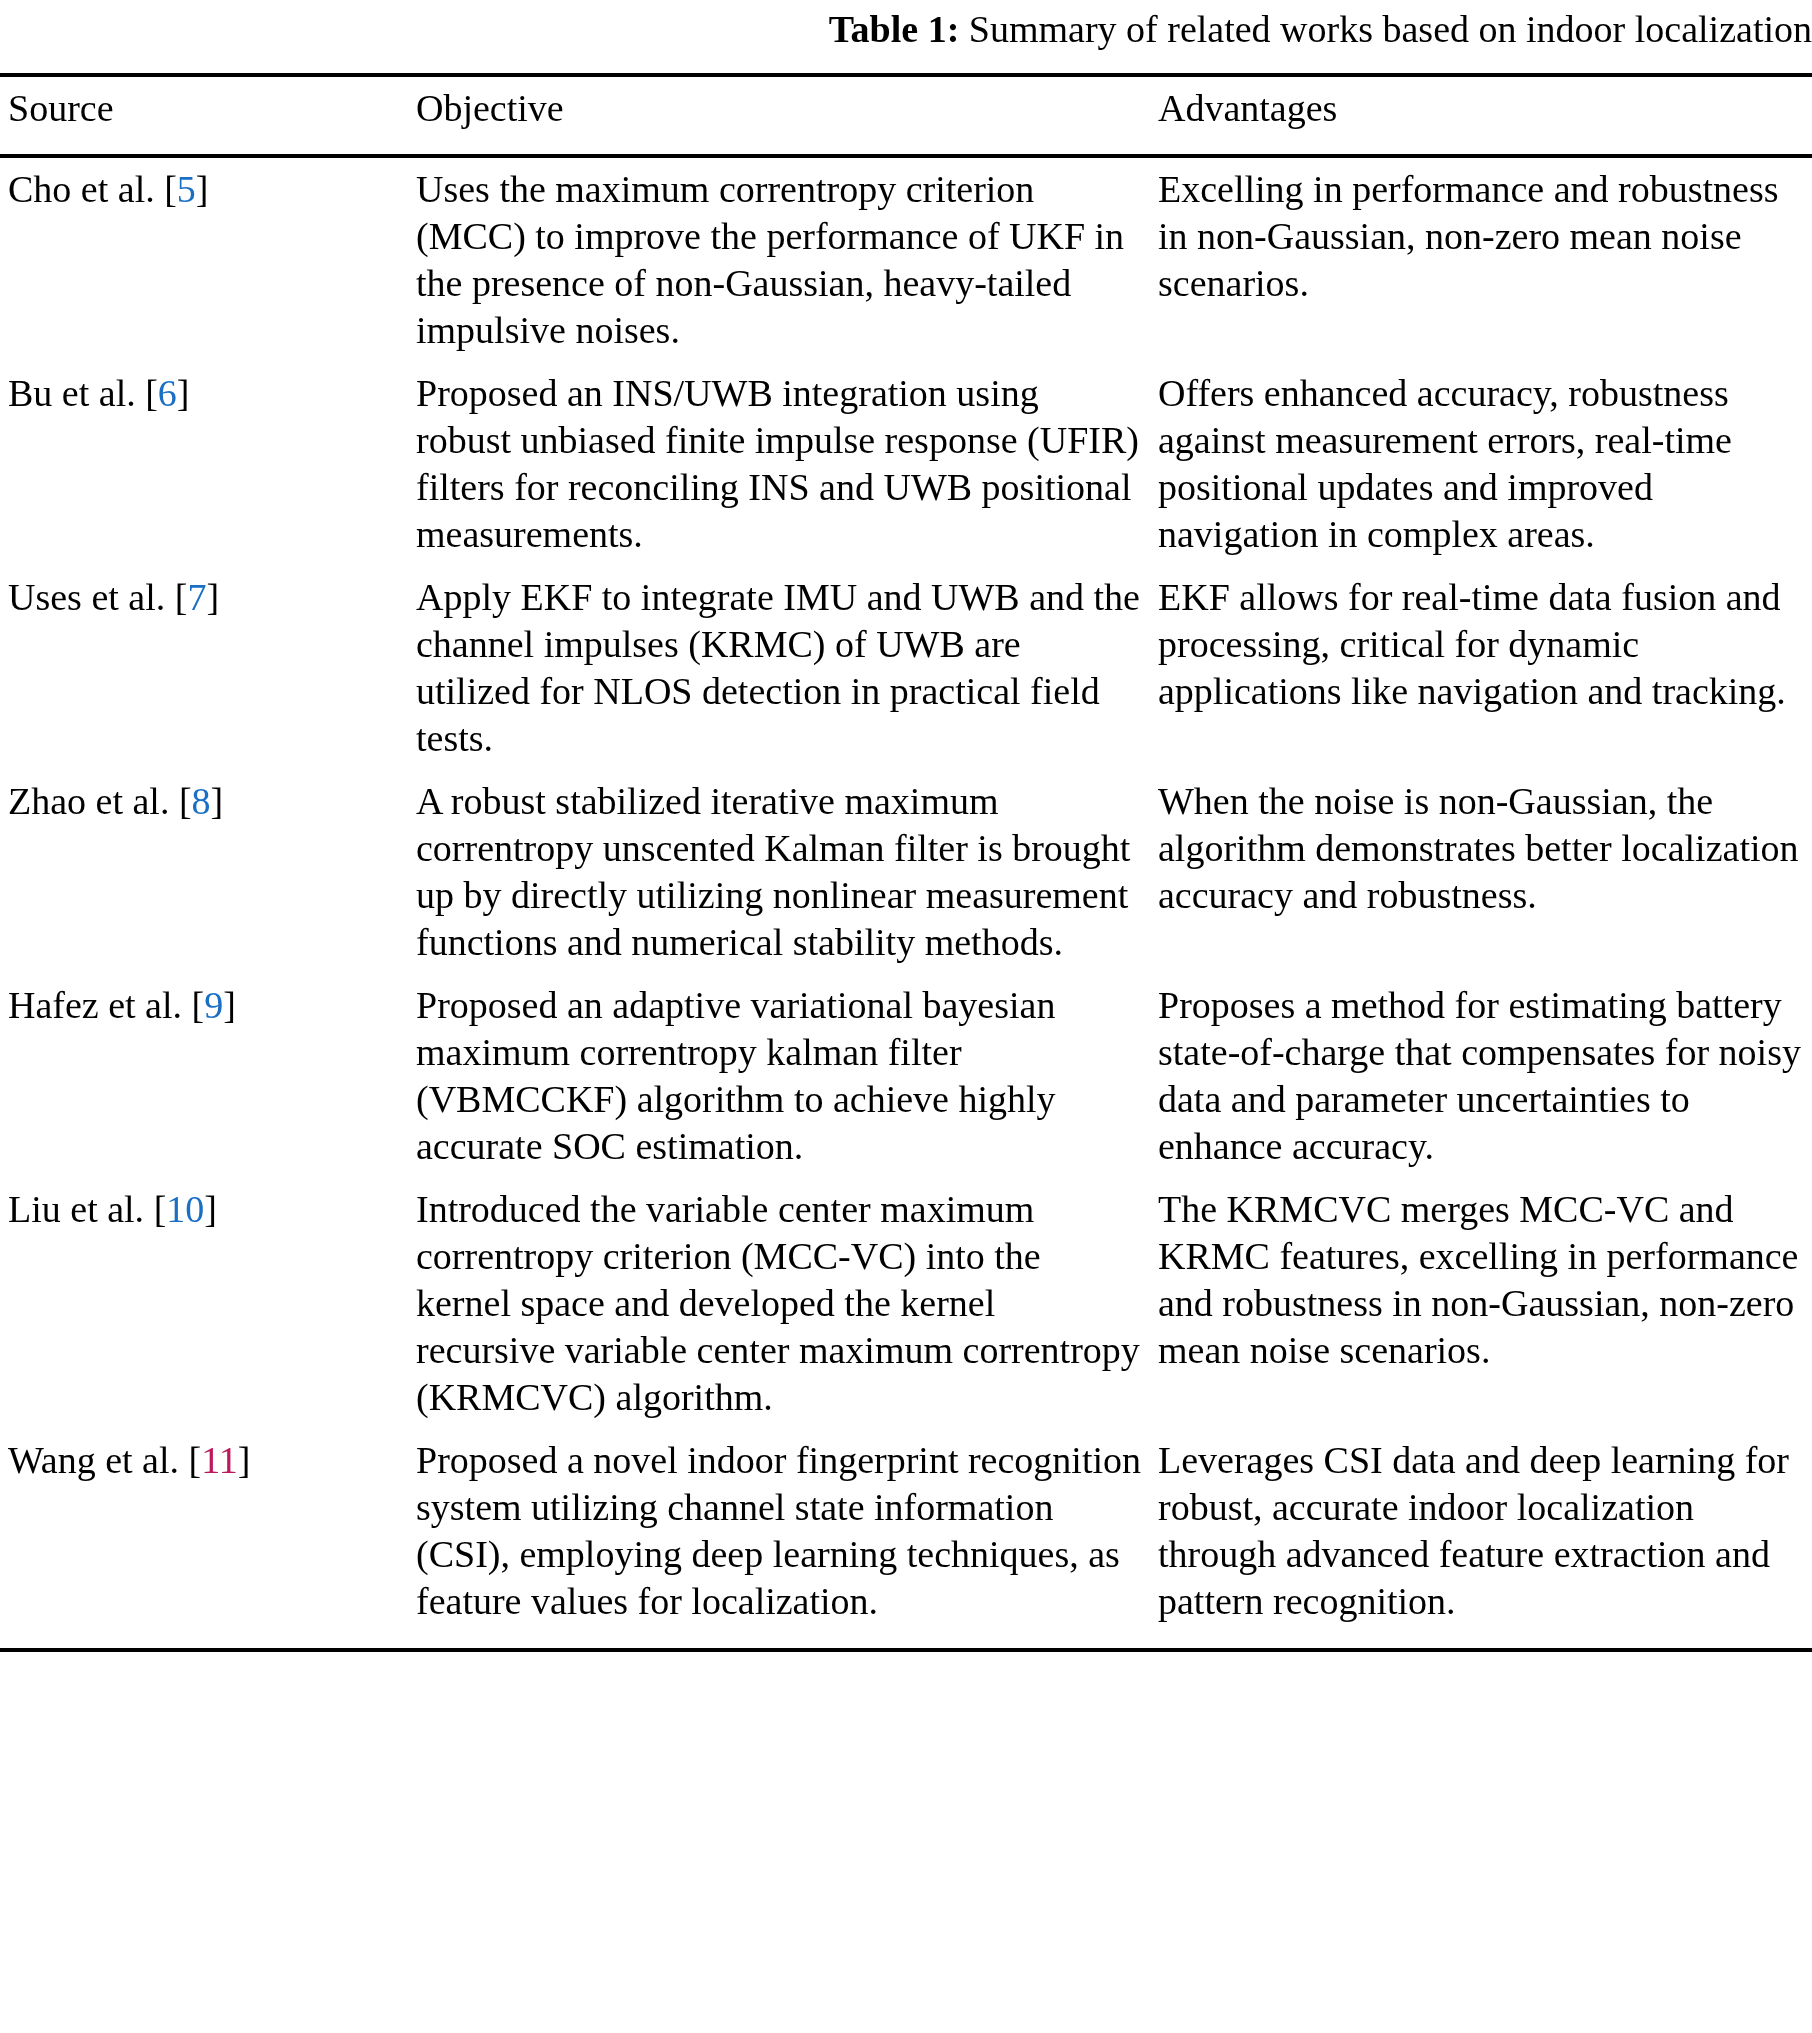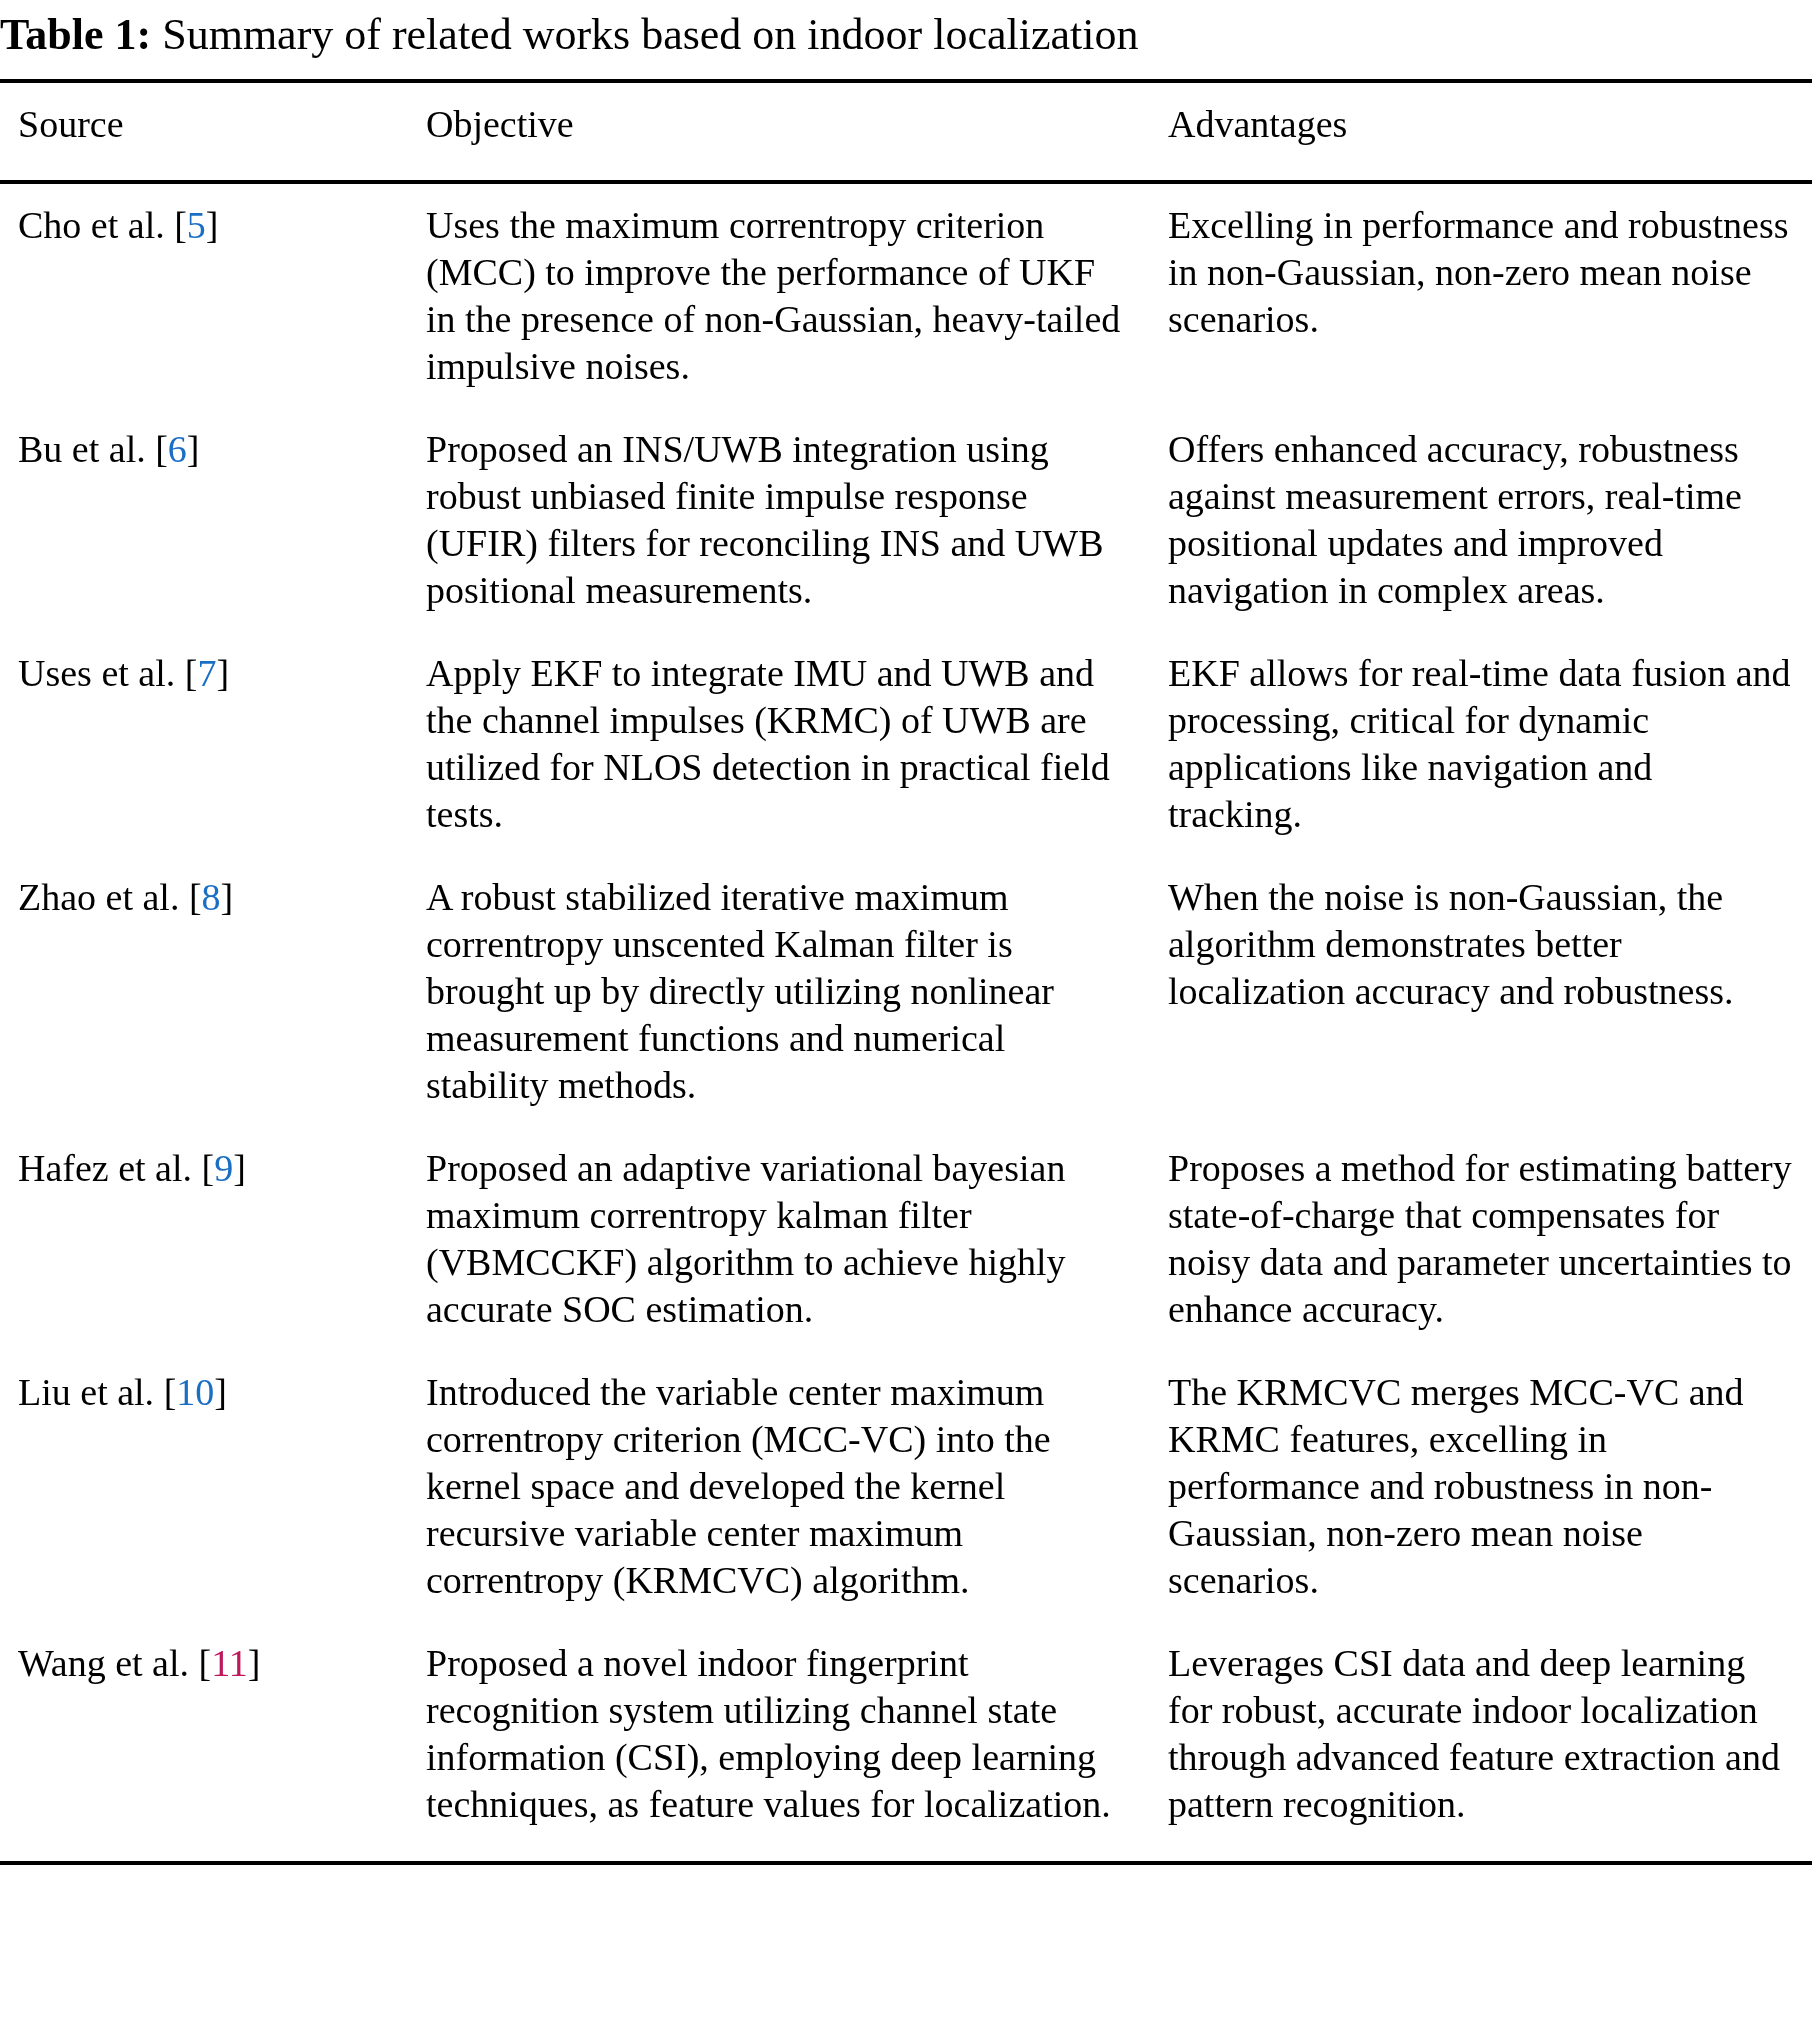--- a/index.html
+++ b/index.html
@@ -18,24 +18,24 @@
   .table-figure {
     position: relative;
     width: 1812px;
     height: 2033px;
     box-sizing: border-box;
   }
 
   
   .caption {
     width: 100%;
-    text-align: left;
-    font-size: 44px;
+    text-align: right;
+    font-size: 38px;
     line-height: 52px;
-    padding-top: 9px;
+    padding-top: 3px;
     white-space: nowrap;
   }
   .caption-label {
     font-weight: bold;
   }
   .caption-text {
     font-weight: normal;
   }
 
   
@@ -54,21 +54,21 @@
     table-layout: fixed;
   }
   table.tbl col.c-source { width: 408px; }
   table.tbl col.c-obj    { width: 742px; }
   table.tbl col.c-adv    { width: 662px; }
 
   table.tbl th,
   table.tbl td {
     text-align: left;
     vertical-align: top;
-    padding: 18px;
+    padding: 8px;
     font-size: 38px;
     line-height: 47px;
     font-weight: normal;
   }
 
   .head-row th {
     height: 61px;
     padding-top: 9.3px;
     padding-bottom: 3.7px;
   }

